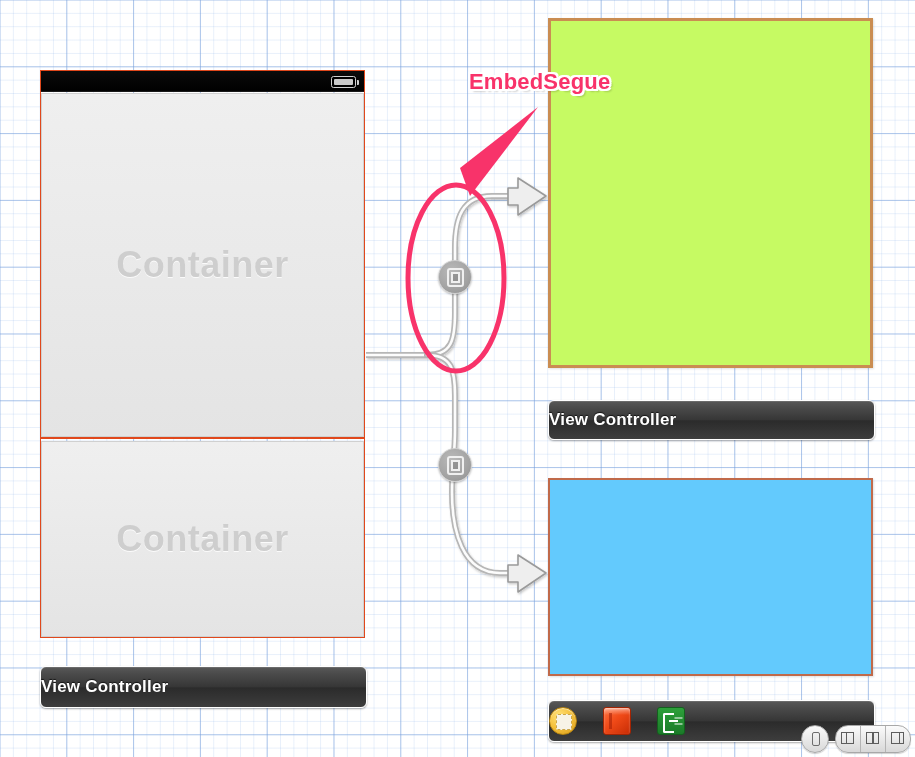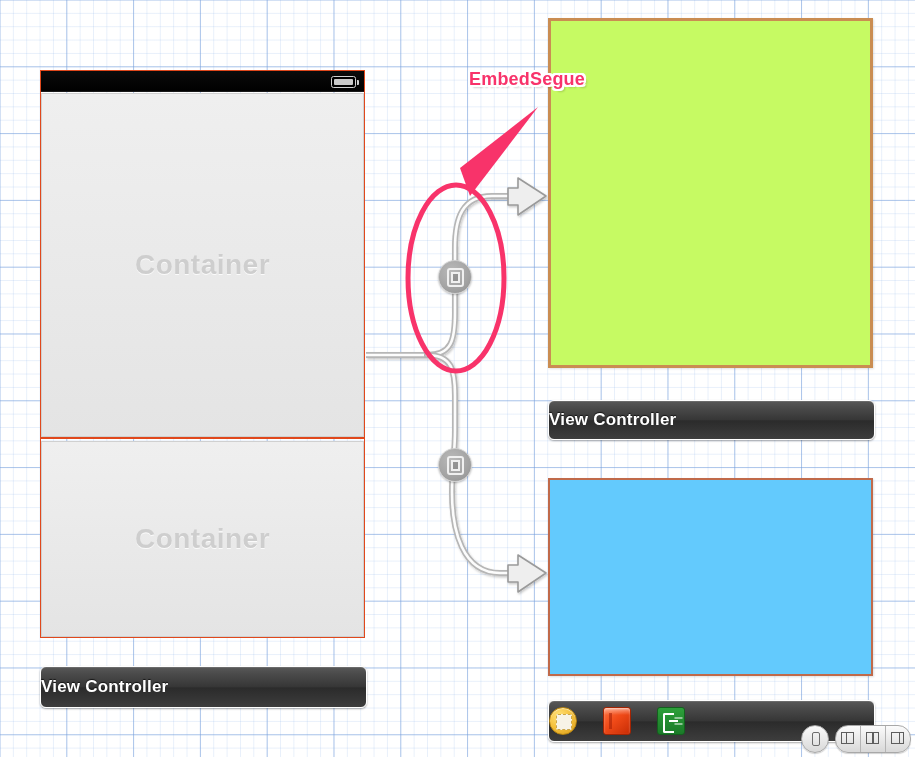--- a/index.html
+++ b/index.html
@@ -56,21 +56,21 @@
     background:#cfcfcf;border-radius:0 1px 1px 0;
   }
   .container-view{
     position:absolute;left:1px;width:323px;
     background:linear-gradient(to bottom,#efefef 0%,#e9e9e9 55%,#e4e4e4 100%);
     border:1px solid #d0d0d0;
     box-sizing:border-box;
     display:flex;align-items:center;justify-content:center;
   }
   .container-label{
-    color:#cecece;font-size:28px;font-weight:bold;letter-spacing:0.5px;
+    color:#cecece;font-size:36px;font-weight:bold;letter-spacing:0.5px;
     text-shadow:0 1px 0 rgba(255,255,255,0.8);
   }
   #container-top{top:23px;height:344px;}
   #container-bottom{top:371px;height:196px;}
   .scene-outline{
     position:absolute;left:0;top:0;width:325px;height:568px;
     border:1.5px solid #e0481c;box-sizing:border-box;pointer-events:none;
   }
   #container-divider{
     position:absolute;left:0;top:367px;width:325px;height:2px;background:#e0481c;
@@ -146,21 +146,21 @@
     position:absolute;left:12px;top:11px;width:9px;height:11px;
     border:2px solid #f0f0f0;box-sizing:border-box;
     background:rgba(120,120,120,0.5);
   }
   #segue-icon-1{left:438px;top:260px;}
   #segue-icon-2{left:438px;top:448px;}
 
   
   #annotation-label{
     position:absolute;left:469px;top:69px;
-    color:#f8336a;font-size:18px;font-weight:bold;letter-spacing:0.2px;
+    color:#f8336a;font-size:22px;font-weight:bold;letter-spacing:0.2px;
     -webkit-text-stroke:0px;
     text-shadow:
       -2px 0 #fff, 2px 0 #fff, 0 -2px #fff, 0 2px #fff,
       -2px -2px #fff, 2px -2px #fff, -2px 2px #fff, 2px 2px #fff,
       3px 3px 2px rgba(0,0,0,0.18);
     white-space:nowrap;
   }
   #annotation-svg{position:absolute;left:0;top:0;width:915px;height:757px;pointer-events:none;}
   #segue-svg{position:absolute;left:0;top:0;width:915px;height:757px;pointer-events:none;}
 

